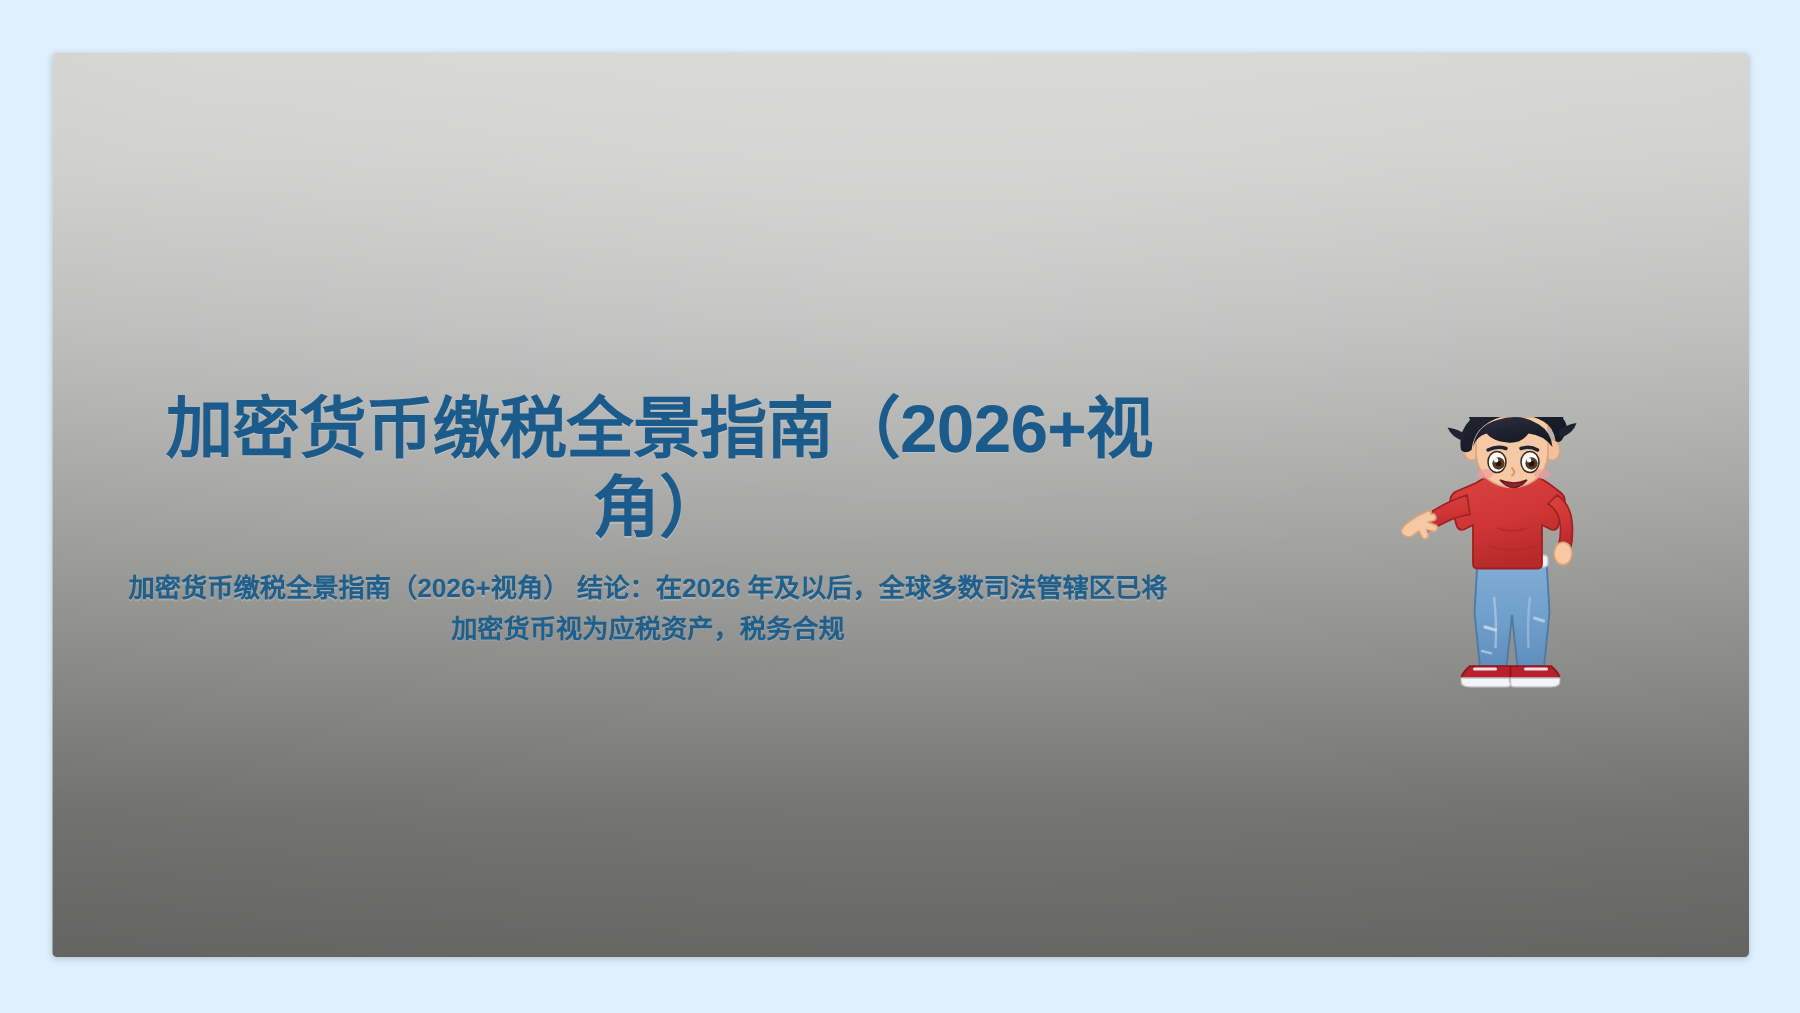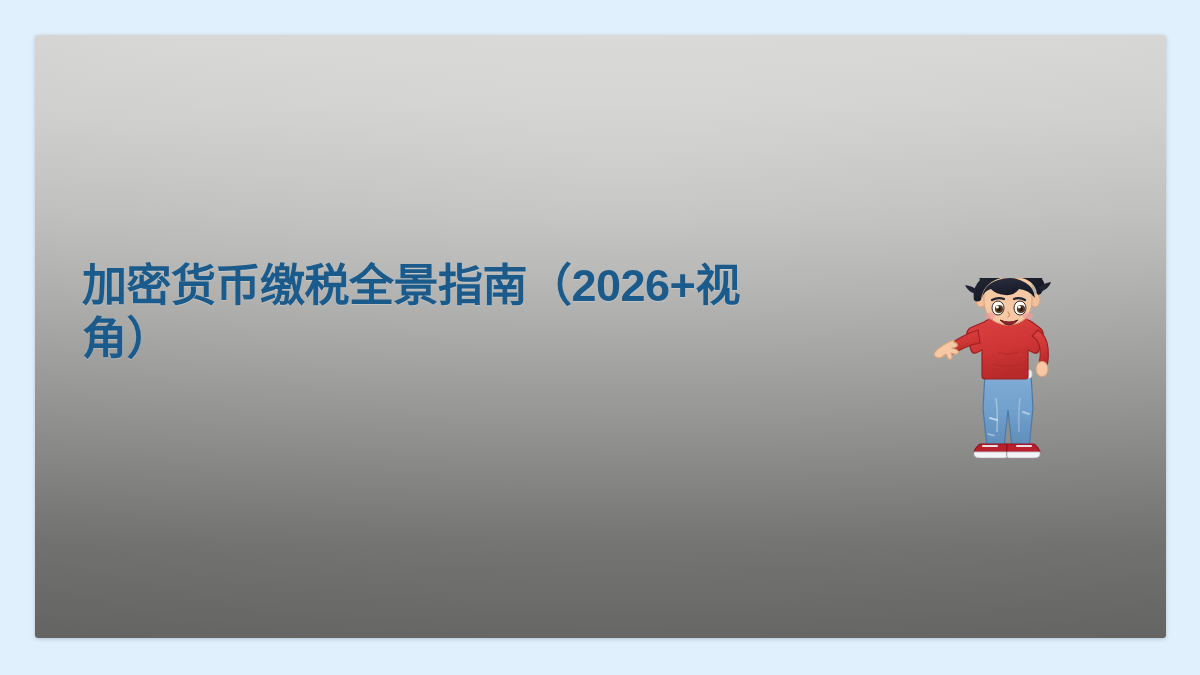--- a/index.html
+++ b/index.html
@@ -12,20 +12,21 @@
   }
   body {
     background: #e1f0fd;
     font-family: "Liberation Sans", "DejaVu Sans", sans-serif;
   }
 
   #stage {
     position: relative;
     width: 1200px;
     height: 675px;
+    text-align: center;
   }
 
   
   #slide {
     position: absolute;
     left: 35px;
     top: 35px;
     width: 1131px;
     height: 603px;
     border-radius: 3px;
@@ -98,20 +99,21 @@
 </style>
 </head>
 <body>
 
 <div id="stage">
 
   <div id="slide">
 
     <div id="textblock">
       <h1 id="title">加密货币缴税全景指南（2026+视角）</h1>
+      <p id="subtitle">加密货币缴税全景指南（2026+视角） 结论：在2026 年及以后，全球多数司法管辖区已将加密货币视为应税资产，税务合规</p>
     </div>
 
     <div id="character">
       <svg viewBox="0 0 180 192" xmlns="http://www.w3.org/2000/svg" aria-hidden="true">
         <defs>
           <linearGradient id="jeansGrad" x1="0" y1="0" x2="0" y2="1">
             <stop offset="0%" stop-color="#81add6"></stop>
             <stop offset="55%" stop-color="#6f9ecb"></stop>
             <stop offset="100%" stop-color="#5d8cba"></stop>
           </linearGradient>

